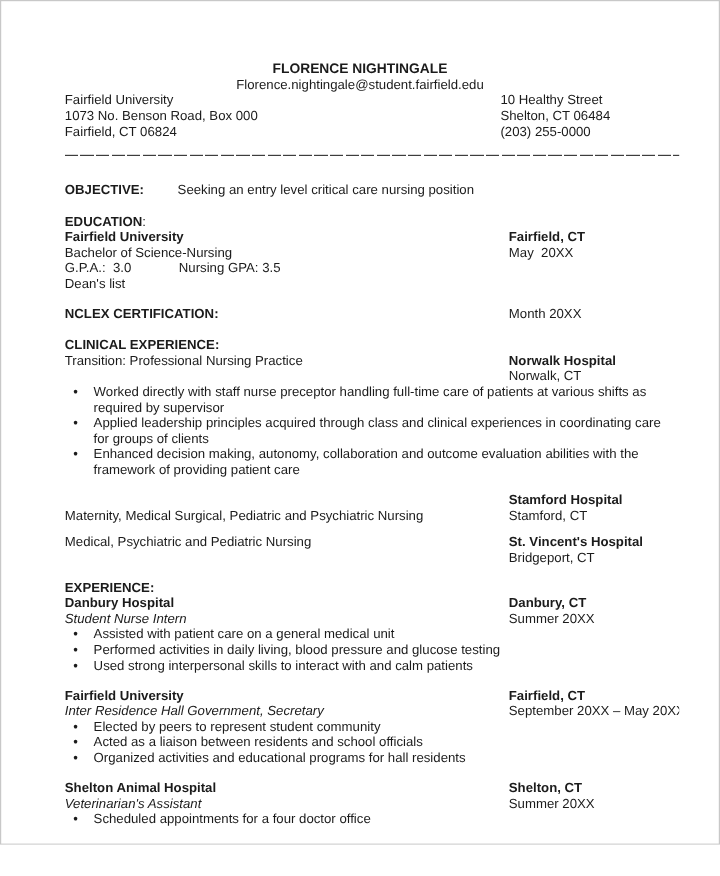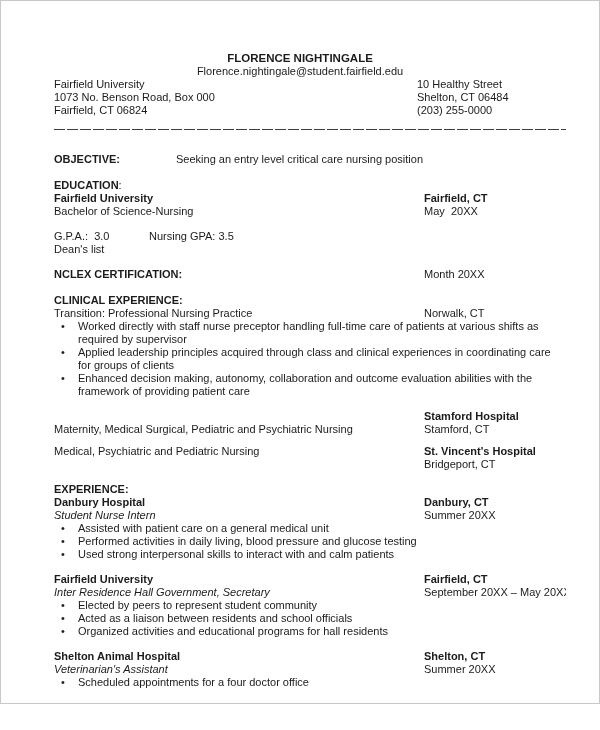--- a/index.html
+++ b/index.html
@@ -22,27 +22,27 @@
   .lcol { flex:1; min-width:0; padding-right:6px; }
   .rcol { width:175px; flex:none; }
   .rcol-h { width:182px; flex:none; margin-left:auto; }
   .contact { margin-top:0; }
   .divider {
     height:2px; margin:11px 33px 0 0;
     background-image:repeating-linear-gradient(90deg, #3d3d3d 0 11px, rgba(0,0,0,0) 11px 13px);
     background-size:100% 1px; background-repeat:no-repeat; background-position:0 1px;
   }
   .label94 { display:inline-block; width:94px; flex:none; font-weight:bold; }
-  .gpa95 { display:inline-block; width:95px; white-space:pre;margin-top:12px; }
+  .gpa95 { display:inline-block; width:95px; white-space:pre; }
   .pre { white-space:pre; }
   .bullet { display:flex; }
   .dot { width:24px; flex:none; padding-left:7px; }
   .btxt { flex:1; min-width:0; padding-right:40px; }
   .clip { display:inline-block; max-width:142px; white-space:nowrap; overflow:hidden; vertical-align:top; }
-  .mt23 { margin-top:23px;gap:28px; }
+  .mt23 { margin-top:23px; }
   .mt13 { margin-top:13px; }
   .mt12 { margin-top:12px;align-items:flex-end; }
   .mt9  { margin-top:9px; }
 </style>
 </head>
 <body>
 
 <div class="page">
 
   <div class="center-wrap">
@@ -90,20 +90,21 @@
     <div class="lcol b">NCLEX CERTIFICATION:</div>
     <div class="rcol">Month 20XX</div>
   </div>
 
   <div class="mt13">
     <div class="b">CLINICAL EXPERIENCE:</div>
 
     <div class="row">
       <div class="lcol">Transition: Professional Nursing Practice</div>
       <div class="rcol">
+        <div class="b">Norwalk Hospital</div>
         <div>Norwalk, CT</div>
       </div>
     </div>
     <div>
       <div class="bullet">
         <span class="dot">•</span>
         <span class="btxt">Worked directly with staff nurse preceptor handling full-time care of patients at various shifts as required by supervisor</span>
       </div>
       <div class="bullet">
         <span class="dot">•</span>

